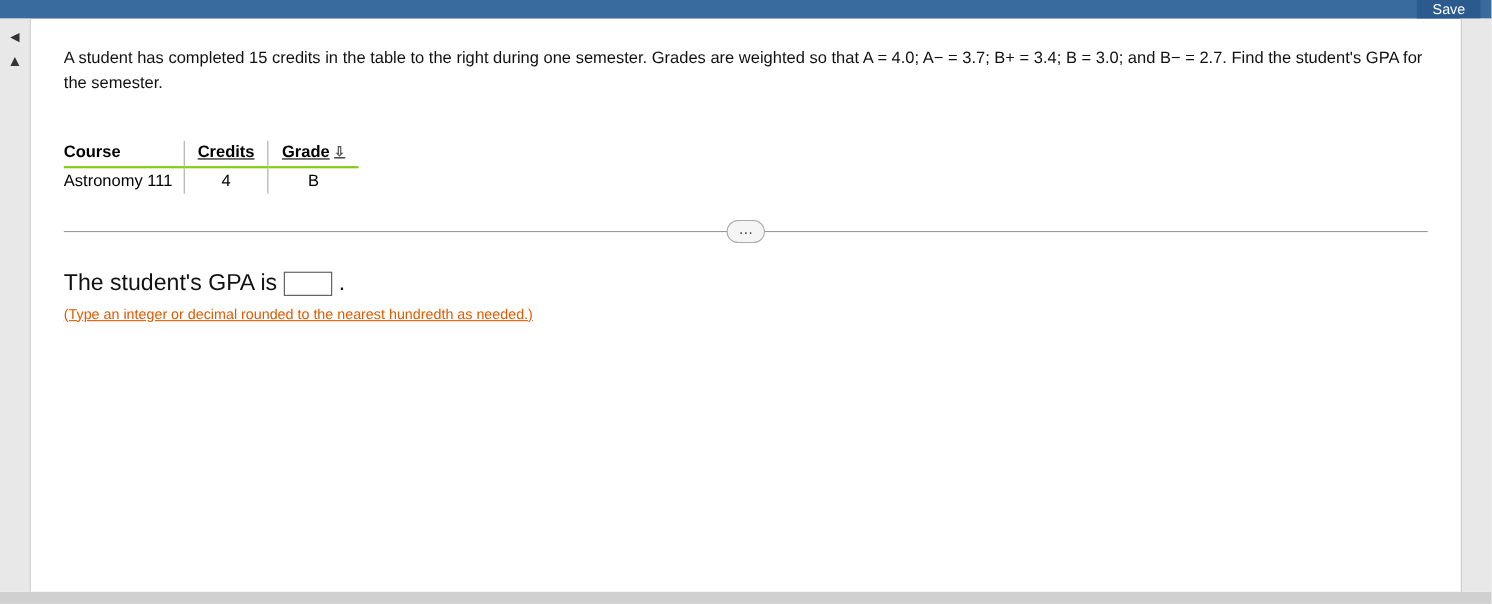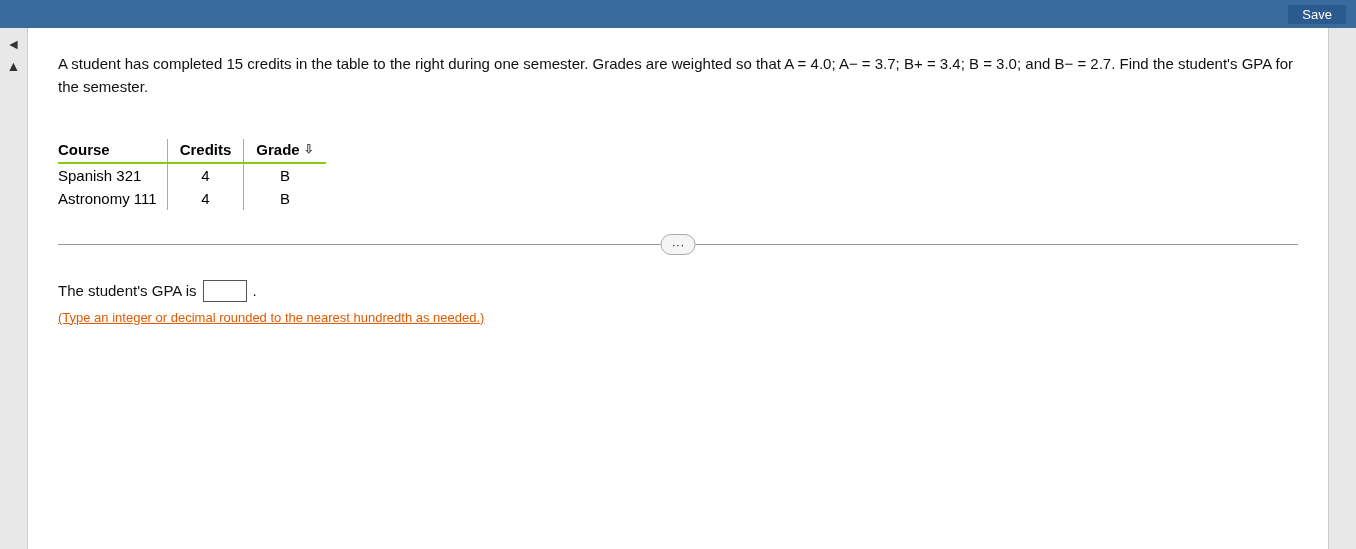--- a/index.html
+++ b/index.html
@@ -12,21 +12,21 @@
       width: 1356px;
       height: 549px;
       background-color: #d0d0d0;
       font-family: Arial, sans-serif;
       overflow: hidden;
       position: relative;
     }
 
     .top-bar {
       width: 100%;
-      height: 28px;
+      height: 17px;
       background-color: #3a6b9e;
       display: flex;
       align-items: center;
       justify-content: flex-end;
       padding-right: 10px;
     }
 
     .save-button {
       background-color: #2a5a8e;
       color: white;
@@ -100,20 +100,21 @@
       text-align: left;
       padding: 2px 10px 4px 0;
       border-bottom: 2px solid #84cc16;
     }
 
     table th:not(:first-child) {
       text-align: center;
       border-left: 1px solid #aaa;
       padding-left: 12px;
       padding-right: 12px;
+      text-decoration: underline;
     }
 
     table td {
       padding: 3px 10px 3px 0;
       vertical-align: middle;
     }
 
     table td:not(:first-child) {
       text-align: center;
       border-left: 1px solid #aaa;
@@ -159,21 +160,21 @@
       width: 100%;
       border: none;
       border-top: 1px solid #999;
     }
 
     .answer-section {
       padding-top: 20px;
     }
 
     .answer-text {
-      font-size: 15px;
+      font-size: 21px;
       color: #111;
       display: flex;
       align-items: center;
       gap: 6px;
       margin-bottom: 8px;
     }
 
     .answer-box {
       display: inline-block;
       width: 44px;
@@ -220,25 +221,20 @@
               <th>
                 <div class="grade-col-header">
                   <span>Grade</span>
                   <span class="grade-icon">⇩</span>
                 </div>
               </th>
             </tr>
           </thead>
           <tbody id="table-body">
               <tr>
-                <td>Spanish 321</td>
-                <td>4</td>
-                <td>B</td>
-              </tr>
-              <tr>
                 <td>Astronomy 111</td>
                 <td>4</td>
                 <td>B</td>
               </tr>
             </tbody>
         </table>
       </div>
     </div>
 
     <div class="divider-area">

